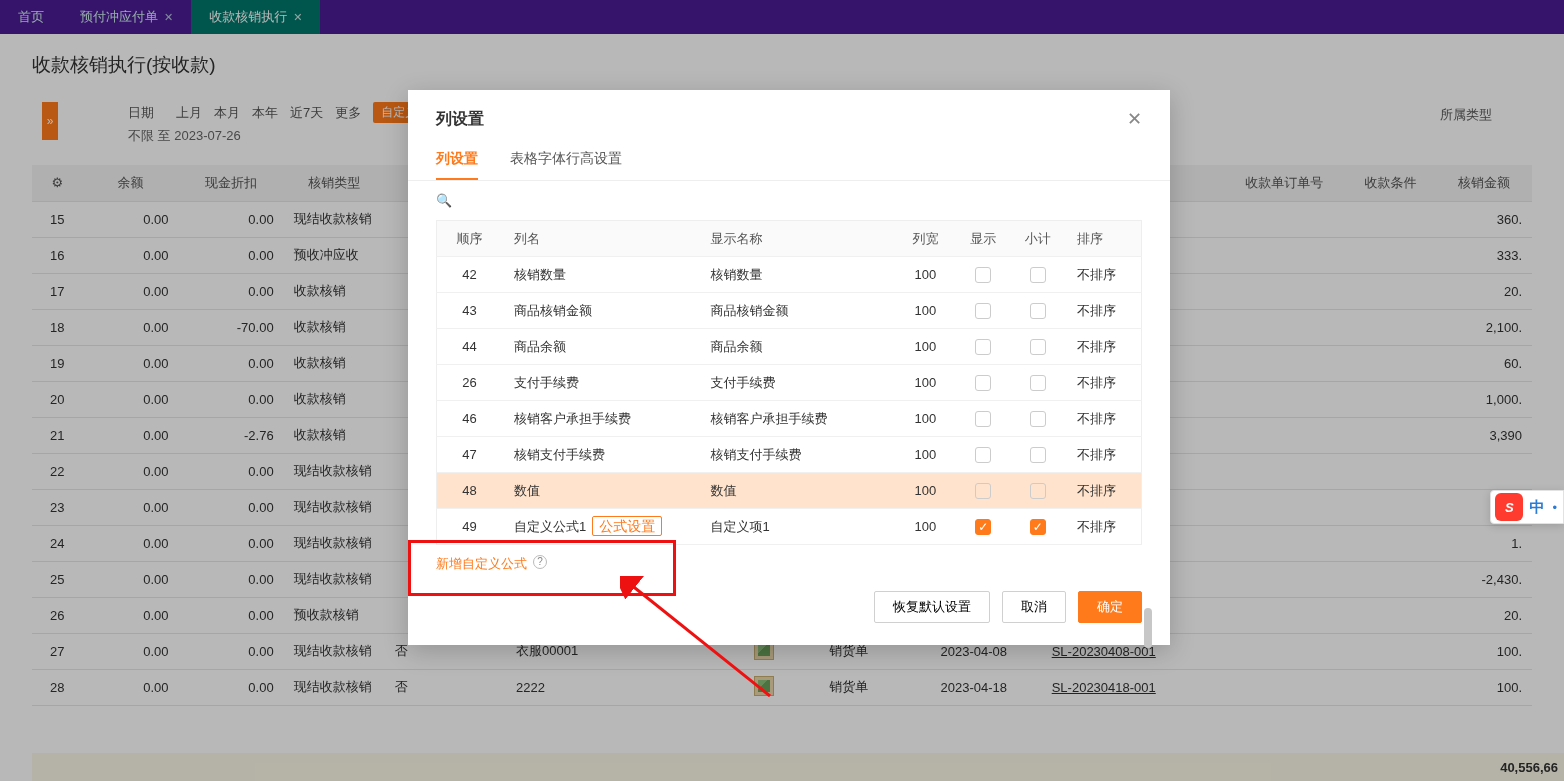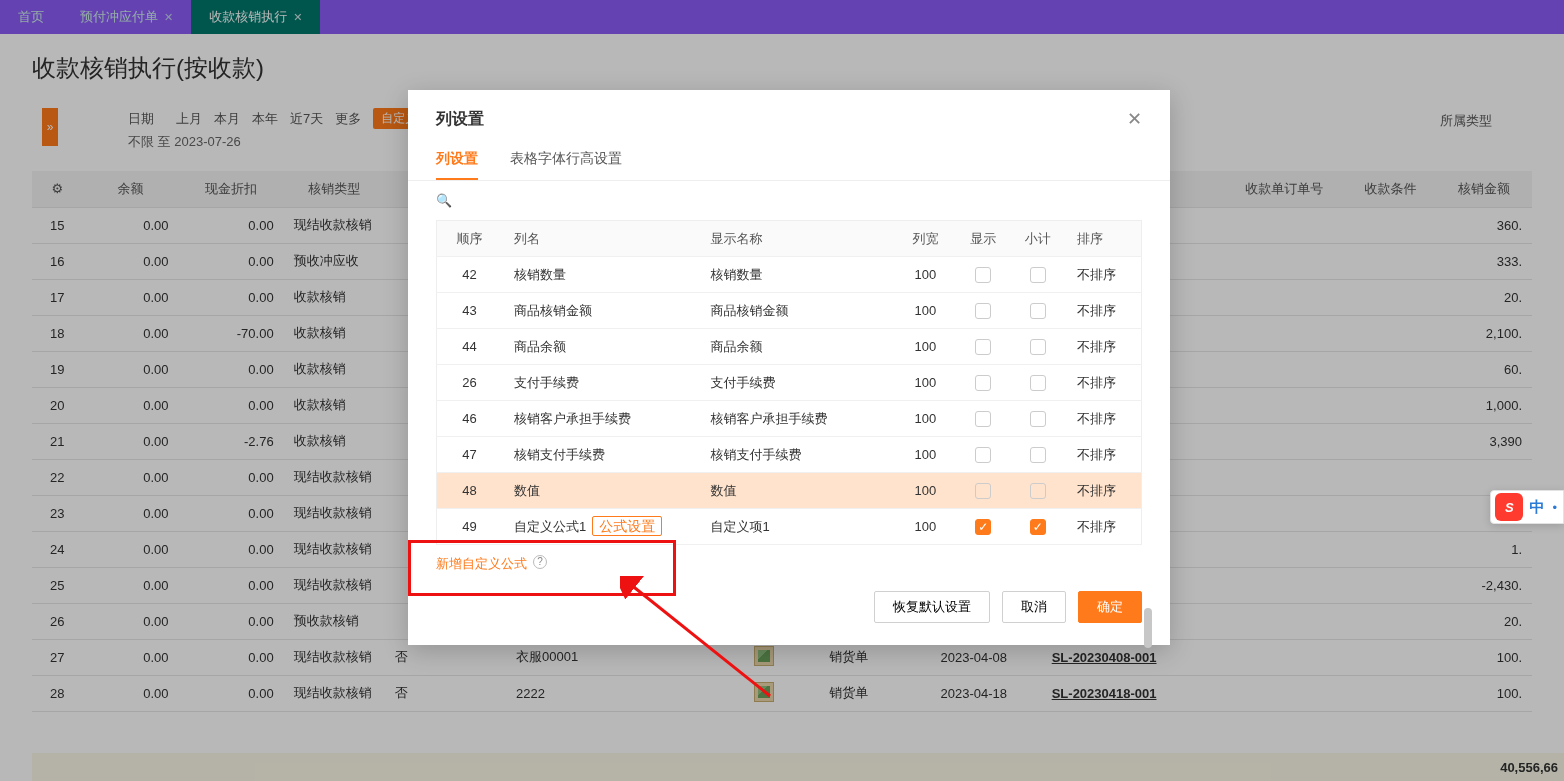--- a/index.html
+++ b/index.html
@@ -1,25 +1,25 @@
 <!DOCTYPE html>
 <html><head>
 <meta charset="utf-8">
 <style>
   * { box-sizing: border-box; margin: 0; padding: 0; }
   body { font-family: "Microsoft YaHei", Arial, sans-serif; font-size: 13px; color: #333; background: #fff; width: 1564px; height: 781px; overflow: hidden; position: relative; }
 
   
-  .top-tabs { background: #8b5cf6; height: 34px; display: flex; align-items: stretch; }
+  .top-tabs { background: #4c1d95; height: 34px; display: flex; align-items: stretch; }
   .top-tab { padding: 0 18px; display: flex; align-items: center; color: #cdeee9; gap: 6px; font-size: 13px; position: relative; }
   .top-tab.active { background: #00786b; color: #fff; }
   .tab-close { font-size: 11px; opacity: .8; }
 
   
-  .page-title-bar { padding: 18px 32px 4px; font-size: 24px; color: #333; }
+  .page-title-bar { padding: 18px 32px 4px; font-size: 19px; color: #333; }
 
   
   .filter-card { margin: 10px 32px; background: #fff; padding: 10px 0 10px 10px; position: relative; display: flex; align-items: flex-start; }
   .expand-btn { width: 16px; height: 38px; background: #ff7a1a; color: #fff; display: flex; align-items: center; justify-content: center; font-size: 12px; margin-right: 70px; }
   .filters { display: flex; flex-direction: column; gap: 4px; }
   .filter-row { display: flex; align-items: center; gap: 12px; font-size: 13px; color: #555; }
   .filter-label { color: #555; margin-right: 10px; }
   .filter-link { color: #555; }
   .filter-custom-btn { background: #ff7a1a; color: #fff; padding: 2px 8px; border-radius: 2px; font-size: 12px; }
   .filter-sub { color: #666; margin-left: 0; }
@@ -28,21 +28,21 @@
   
   .main-table-wrap { margin: 0 32px; }
   table.main { width: 100%; border-collapse: collapse; table-layout: fixed; }
   table.main th, table.main td { border-bottom: 1px solid #e6e6e6; height: 36px; padding: 0 10px; font-size: 13px; white-space: nowrap; overflow: hidden; text-overflow: ellipsis; }
   table.main th { background: #f4f4f4; color: #555; font-weight: normal; text-align: center; }
   table.main td { text-align: right; color: #333; }
   table.main td.tl { text-align: left; }
   table.main td.tc { text-align: center; }
   .gear-cell { width: 50px; text-align: center; }
   .neg { color: #d9363e; }
-  .doc-link { color: #333; text-decoration: underline; font-weight: bold; }
+  .doc-link { color: #333; text-decoration: underline; }
 
   
   .footer-total { position: absolute; bottom: 0; left: 32px; right: 0; height: 28px; background: #fbf9e8; display: flex; justify-content: flex-end; align-items: center; padding-right: 6px; font-weight: bold; }
 
   
   .dim { position: absolute; inset: 0; background: rgba(0,0,0,0.28); }
 
   
   .modal { position: absolute; left: 408px; top: 90px; width: 762px; background: #fff; box-shadow: 0 6px 24px rgba(0,0,0,.2); }
   .modal-head { display: flex; align-items: center; justify-content: space-between; padding: 18px 28px 10px; }

